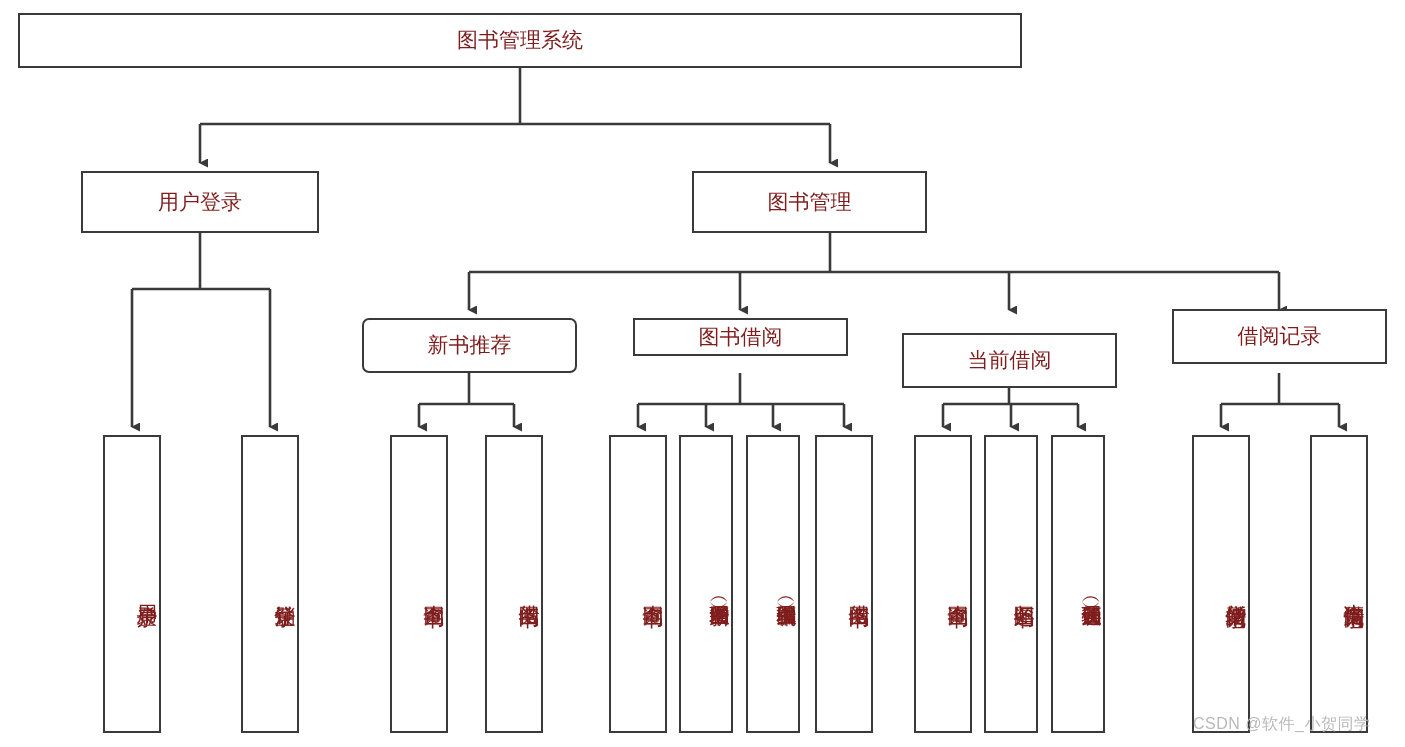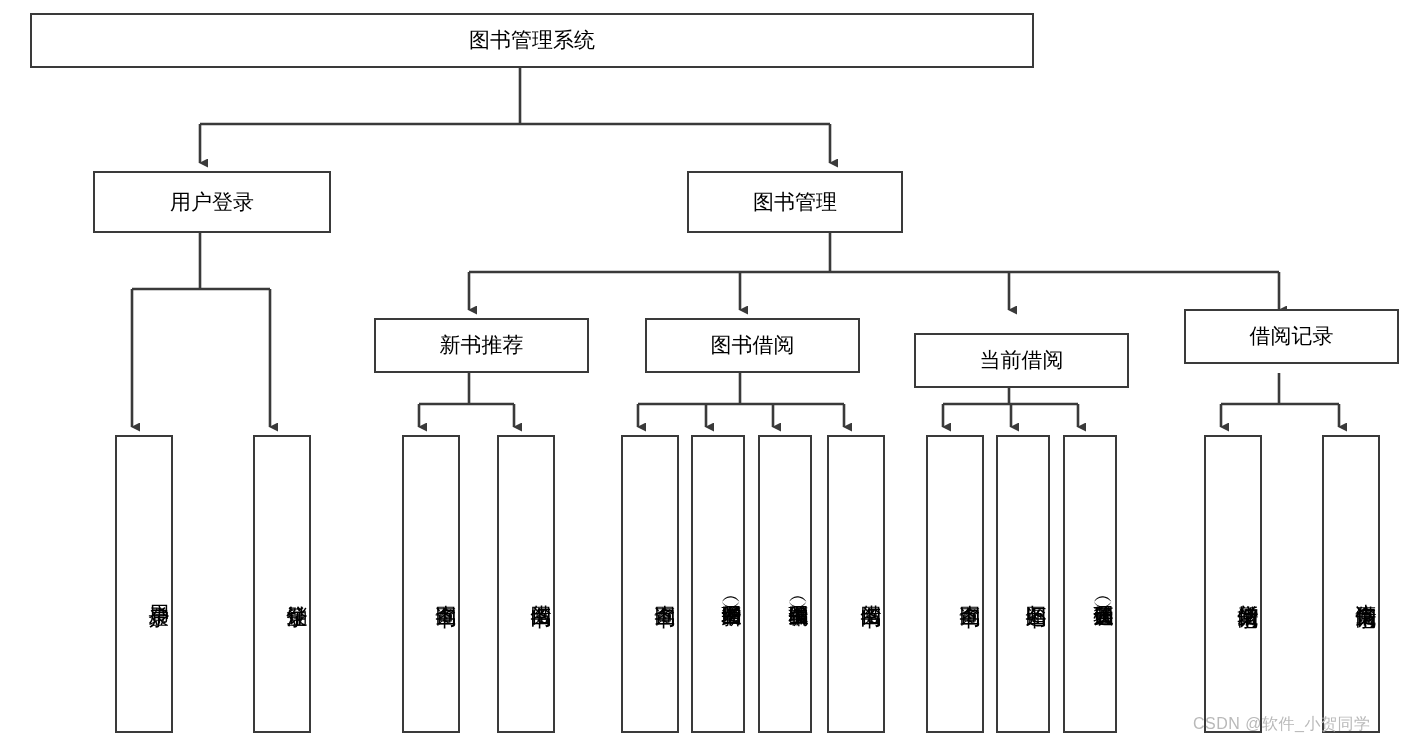--- a/index.html
+++ b/index.html
@@ -23,27 +23,26 @@
     left: 0;
     top: 0;
     width: 1405px;
     height: 747px;
   }
   .node {
     position: absolute;
     box-sizing: border-box;
     border: 2px solid #3a3a3a;
     background: #ffffff;
-    color: #000000;
+    color: #7f1d1d;
     display: flex;
     align-items: center;
     justify-content: center;
     text-align: center;
     line-height: 1.18;
-    margin-left: 12px;
   }
   .node.horizontal {
     font-size: 21px;
   }
   .node.root {
     font-size: 21px;
   }
   .node.vertical {
     writing-mode: vertical-rl;
     text-orientation: upright;
@@ -120,24 +119,24 @@
       <path d="M 1279 373 L 1279 404"></path>
       <path d="M 1221 404 L 1339 404"></path>
       <path d="M 1221 404 L 1221 427" marker-end="url(#arrowhead)"></path>
       <path d="M 1339 404 L 1339 427" marker-end="url(#arrowhead)"></path>
     </g>
   </svg>
 
   <div class="node root horizontal" style="left: 18px; top: 13px; width: 1004px; height: 55px;">图书管理系统</div>
 
   <div class="node horizontal" style="left: 81px; top: 171px; width: 238px; height: 62px;">用户登录</div>
-  <div class="node horizontal" style="left: 675px; top: 171px; width: 216px; height: 62px;">图书管理</div>
+  <div class="node horizontal" style="left: 692px; top: 171px; width: 235px; height: 62px;">图书管理</div>
 
-  <div class="node horizontal" style="left: 362px; top: 318px; width: 215px; height: 55px;">新书推荐</div>
-  <div class="node horizontal" style="left: 633px; top: 318px; width: 215px; height: 55px;">图书借阅</div>
+  <div class="node horizontal" style="left: 362px; top: 318px; width: 215px; height: 55px; border-radius: 7px;">新书推荐</div>
+  <div class="node horizontal" style="left: 633px; top: 318px; width: 215px; height: 38px;">图书借阅</div>
   <div class="node horizontal" style="left: 902px; top: 333px; width: 215px; height: 55px;">当前借阅</div>
   <div class="node horizontal" style="left: 1172px; top: 309px; width: 215px; height: 55px;">借阅记录</div>
 
   <div class="node vertical" style="left: 103px; top: 435px; width: 58px; height: 298px;">用户登录</div>
   <div class="node vertical" style="left: 241px; top: 435px; width: 58px; height: 298px;">注销登录</div>
   <div class="node vertical" style="left: 390px; top: 435px; width: 58px; height: 298px;">查询图书</div>
   <div class="node vertical" style="left: 485px; top: 435px; width: 58px; height: 298px;">借阅图书</div>
   <div class="node vertical" style="left: 609px; top: 435px; width: 58px; height: 298px;">查询图书</div>
   <div class="node vertical tall-text" style="left: 679px; top: 435px; width: 54px; height: 298px;">新增图书（管理员）</div>
   <div class="node vertical tall-text" style="left: 746px; top: 435px; width: 54px; height: 298px;">编辑图书（管理员）</div>

